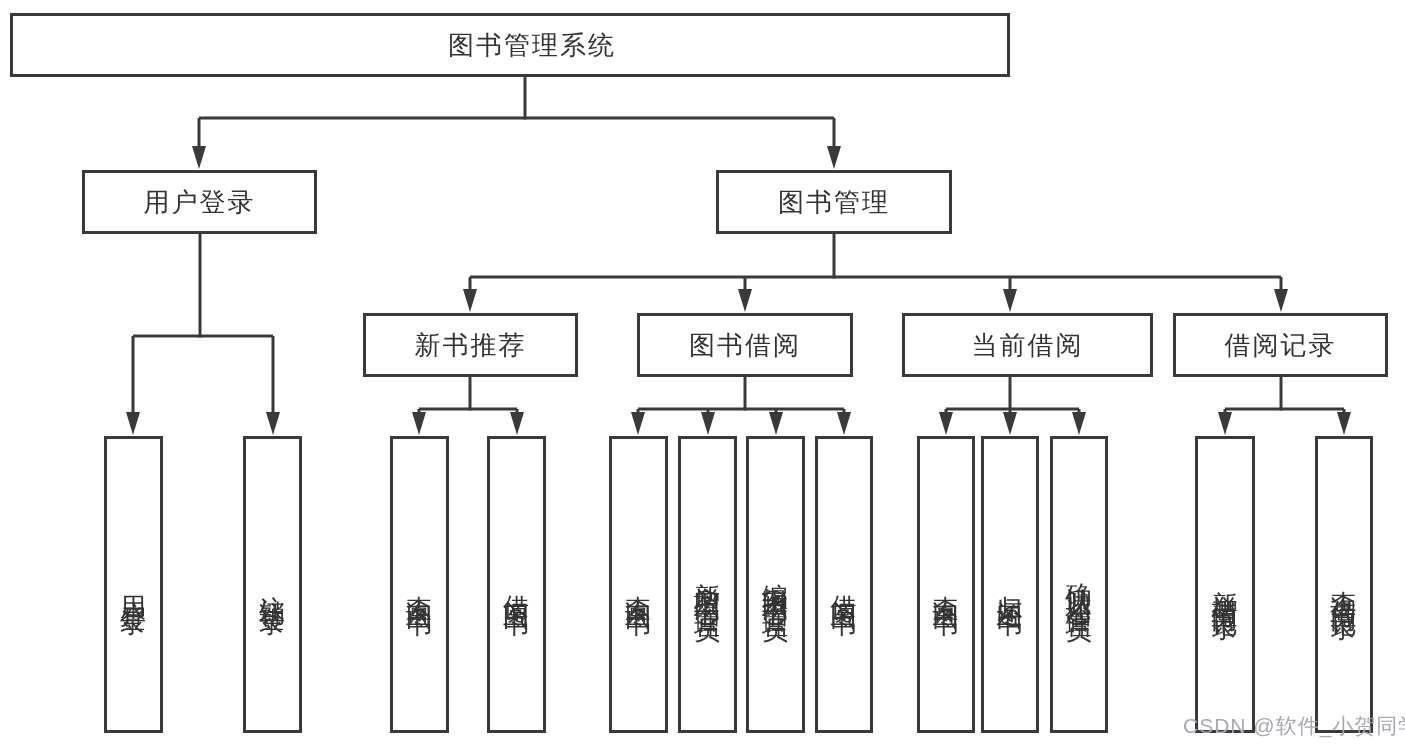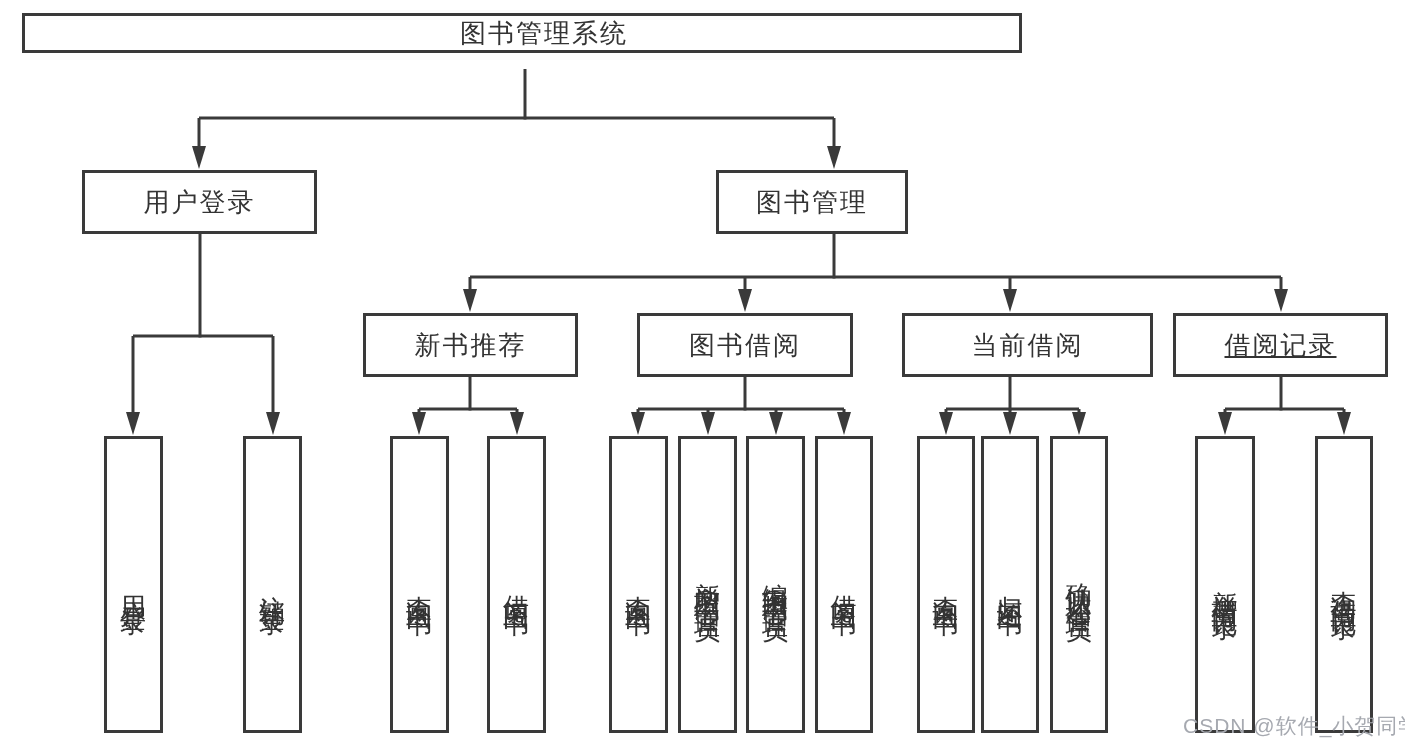--- a/index.html
+++ b/index.html
@@ -111,41 +111,41 @@
     <polygon points="1072,412 1086,412 1079,435" stroke="none"></polygon>
 
     <line x1="1281" y1="377" x2="1281" y2="410.5" fill="none"></line>
     <line x1="1225" y1="409" x2="1344" y2="409" fill="none"></line>
     <line x1="1225" y1="409" x2="1225" y2="416" fill="none"></line>
     <polygon points="1218,412 1232,412 1225,435" stroke="none"></polygon>
     <line x1="1344" y1="409" x2="1344" y2="416" fill="none"></line>
     <polygon points="1337,412 1351,412 1344,435" stroke="none"></polygon>
   </svg>
 
-  <div class="node hbox" style="left:22px; top:13px; width:1000px; height:40px;padding-left:44px;">
+  <div class="node hbox" style="left:10px; top:13px; width:1000px; height:64px;padding-left:44px;">
     <span>图书管理系统</span>
   </div>
 
   <div class="node hbox" style="left:82px; top:170px; width:235px; height:64px;">
     <span>用户登录</span>
   </div>
-  <div class="node hbox" style="left:716px; top:170px; width:192px; height:64px;">
+  <div class="node hbox" style="left:716px; top:170px; width:236px; height:64px;">
     <span>图书管理</span>
   </div>
 
   <div class="node hbox" style="left:363px; top:313px; width:215px; height:64px;">
     <span>新书推荐</span>
   </div>
   <div class="node hbox" style="left:637px; top:313px; width:216px; height:64px;">
     <span>图书借阅</span>
   </div>
   <div class="node hbox" style="left:902px; top:313px; width:251px; height:64px;">
     <span>当前借阅</span>
   </div>
-  <div class="node hbox" style="left:1173px; top:313px; width:215px; height:64px;text-decoration:underline;">
+  <div class="node hbox" style="left:1173px; top:313px; width:215px; height:64px;">
     <span>借阅记录</span>
   </div>
 
   <div class="node vbox" style="left:104px; top:436px; width:59px; height:297px;">
     <span>用户登录</span>
   </div>
   <div class="node vbox" style="left:243px; top:436px; width:59px; height:297px;">
     <span>注销登录</span>
   </div>
 

